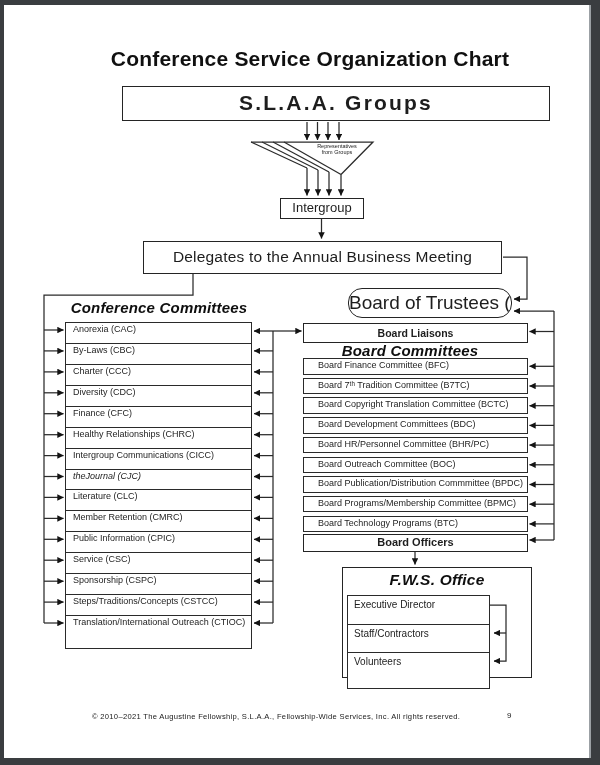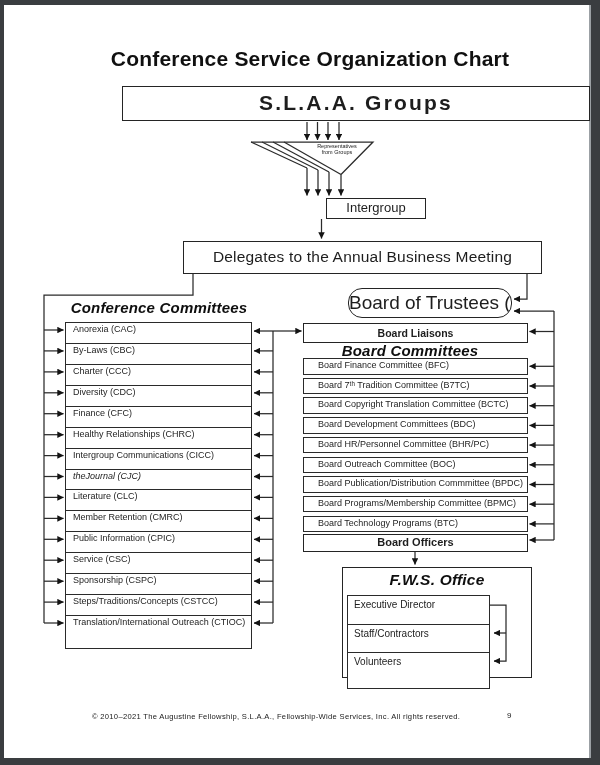--- a/index.html
+++ b/index.html
@@ -15,26 +15,26 @@
   }
   .abs{position:absolute;}
   .doc-title{
     left:90px;top:47px;width:440px;text-align:center;
     font-size:21px;font-weight:bold;color:#101010;letter-spacing:.2px;
   }
   .bx{
     position:absolute;background:#fff;border:1.4px solid #242424;
     box-sizing:border-box;overflow:hidden;white-space:nowrap;
   }
-  .slaa{left:122px;top:86px;width:468px;height:35px;text-align:center;
+  .slaa{left:122px;top:86px;width:428px;height:35px;text-align:center;
     font-size:21px;font-weight:bold;letter-spacing:2.2px;line-height:32px;}
-  .intergroup{left:280px;top:198px;width:100px;height:21px;text-align:center;
-    font-size:13px;line-height:18.5px;margin-left:46px;}
+  .intergroup{left:280px;top:198px;width:84px;height:21px;text-align:center;
+    font-size:13px;line-height:18.5px;}
   .delegates{left:143px;top:241px;width:359px;height:33px;text-align:center;
-    font-size:15.5px;line-height:30px;letter-spacing:.2px;margin-left:40px;}
+    font-size:15.5px;line-height:30px;letter-spacing:.2px;}
   .hdr{
     position:absolute;text-align:center;font-weight:bold;font-style:italic;
     font-size:15px;color:#0e0e0e;letter-spacing:.2px;
   }
   .conf-hdr{left:59px;top:299px;width:200px;}
   .board-hdr{left:310px;top:342px;width:200px;}
   .crow{position:absolute;left:65px;width:187px;height:34px;background:#fff;
     border:1.2px solid #2a2a2a;box-sizing:border-box;font-size:9px;
     line-height:13px;padding-left:7px;white-space:nowrap;overflow:hidden;}
   .brow{position:absolute;left:303px;width:225px;height:16.5px;background:#fff;

